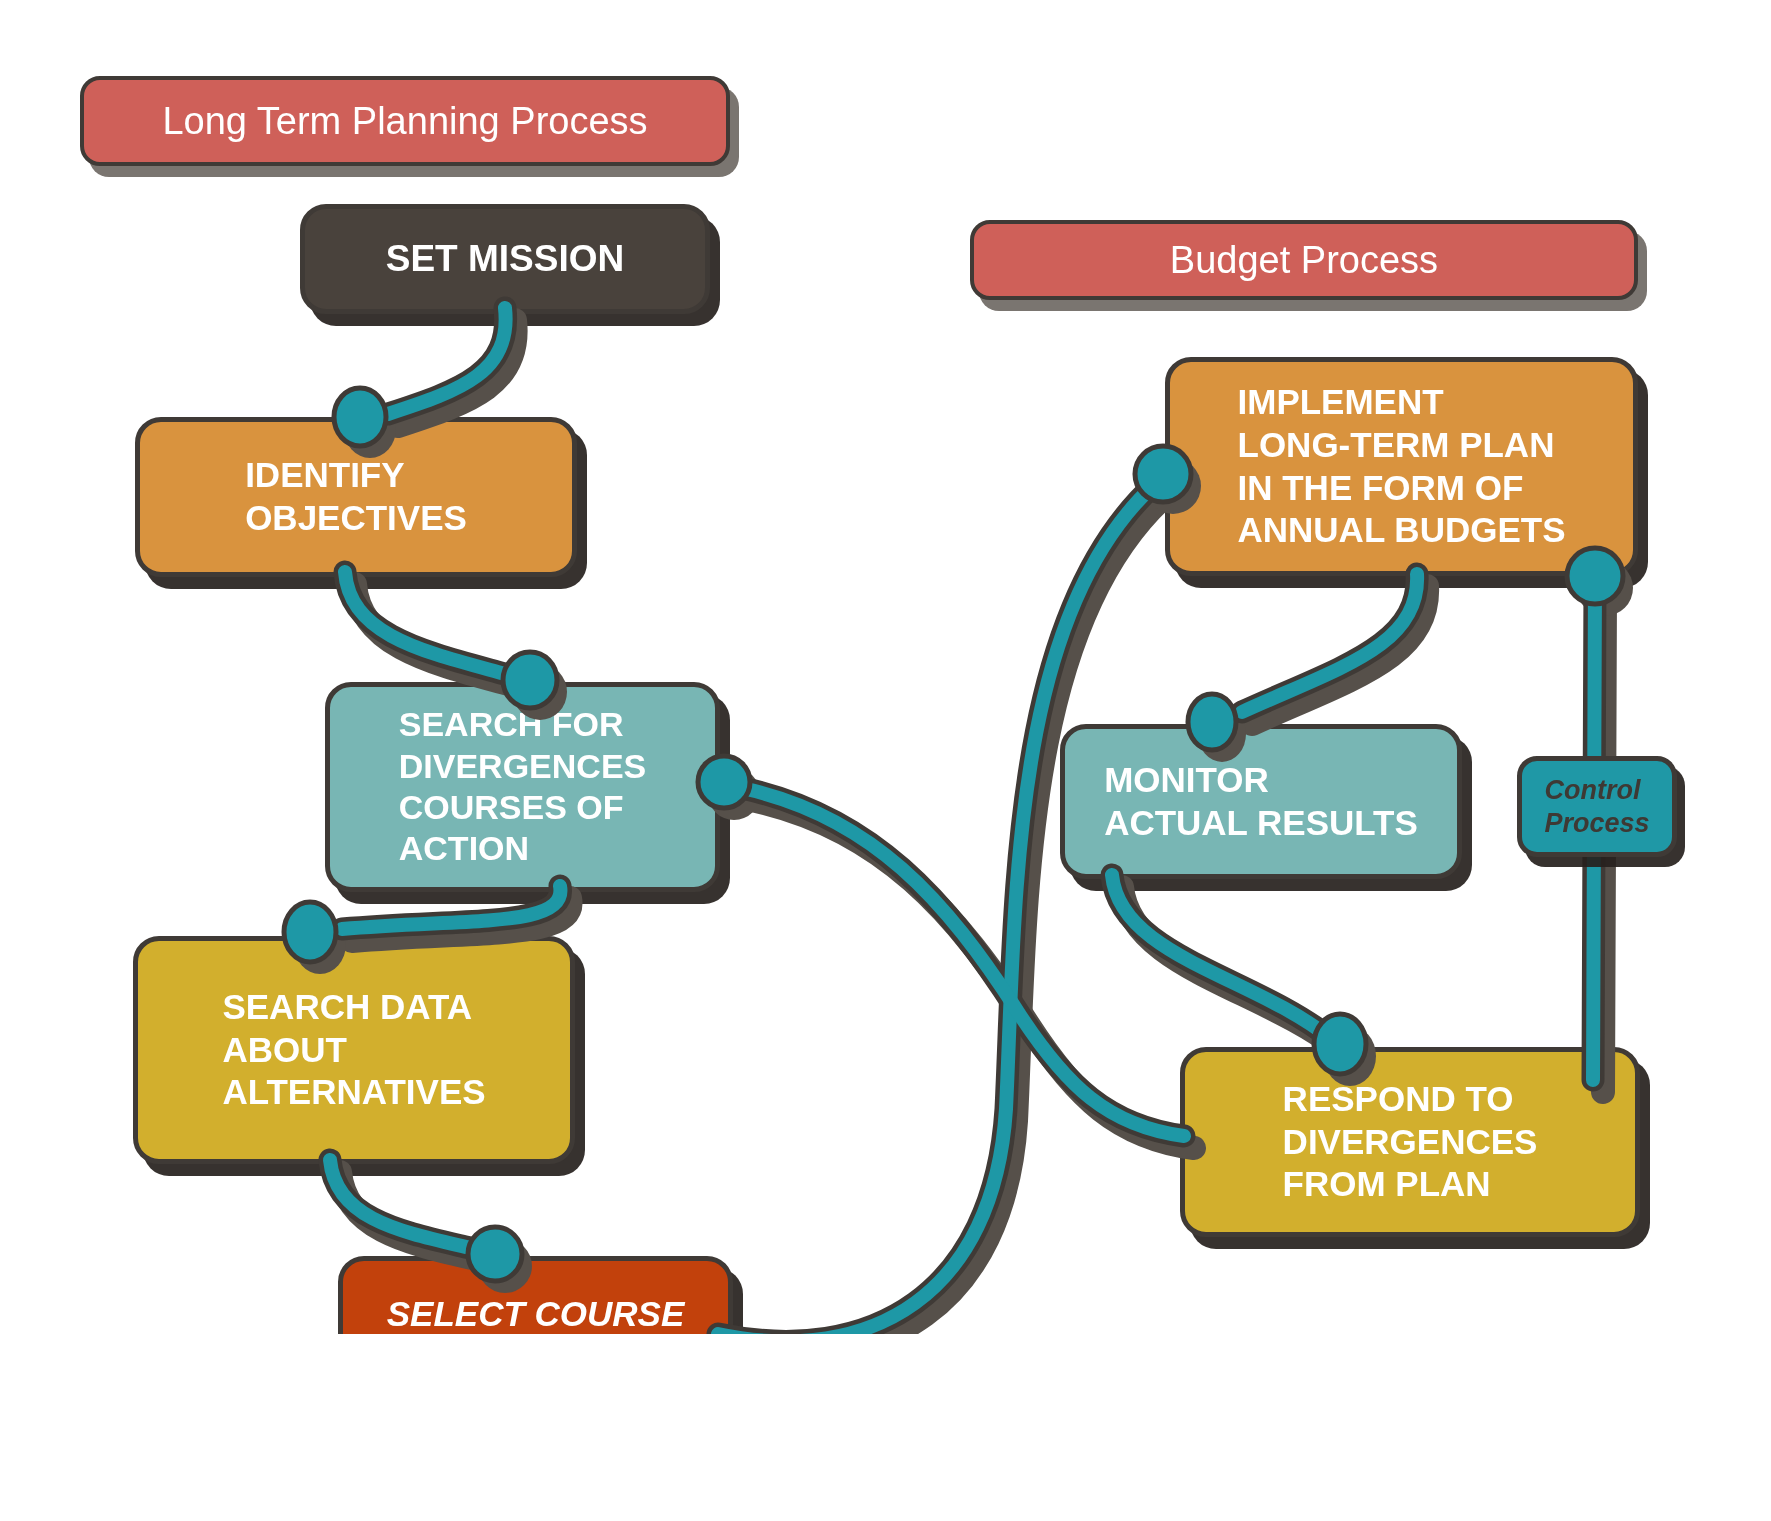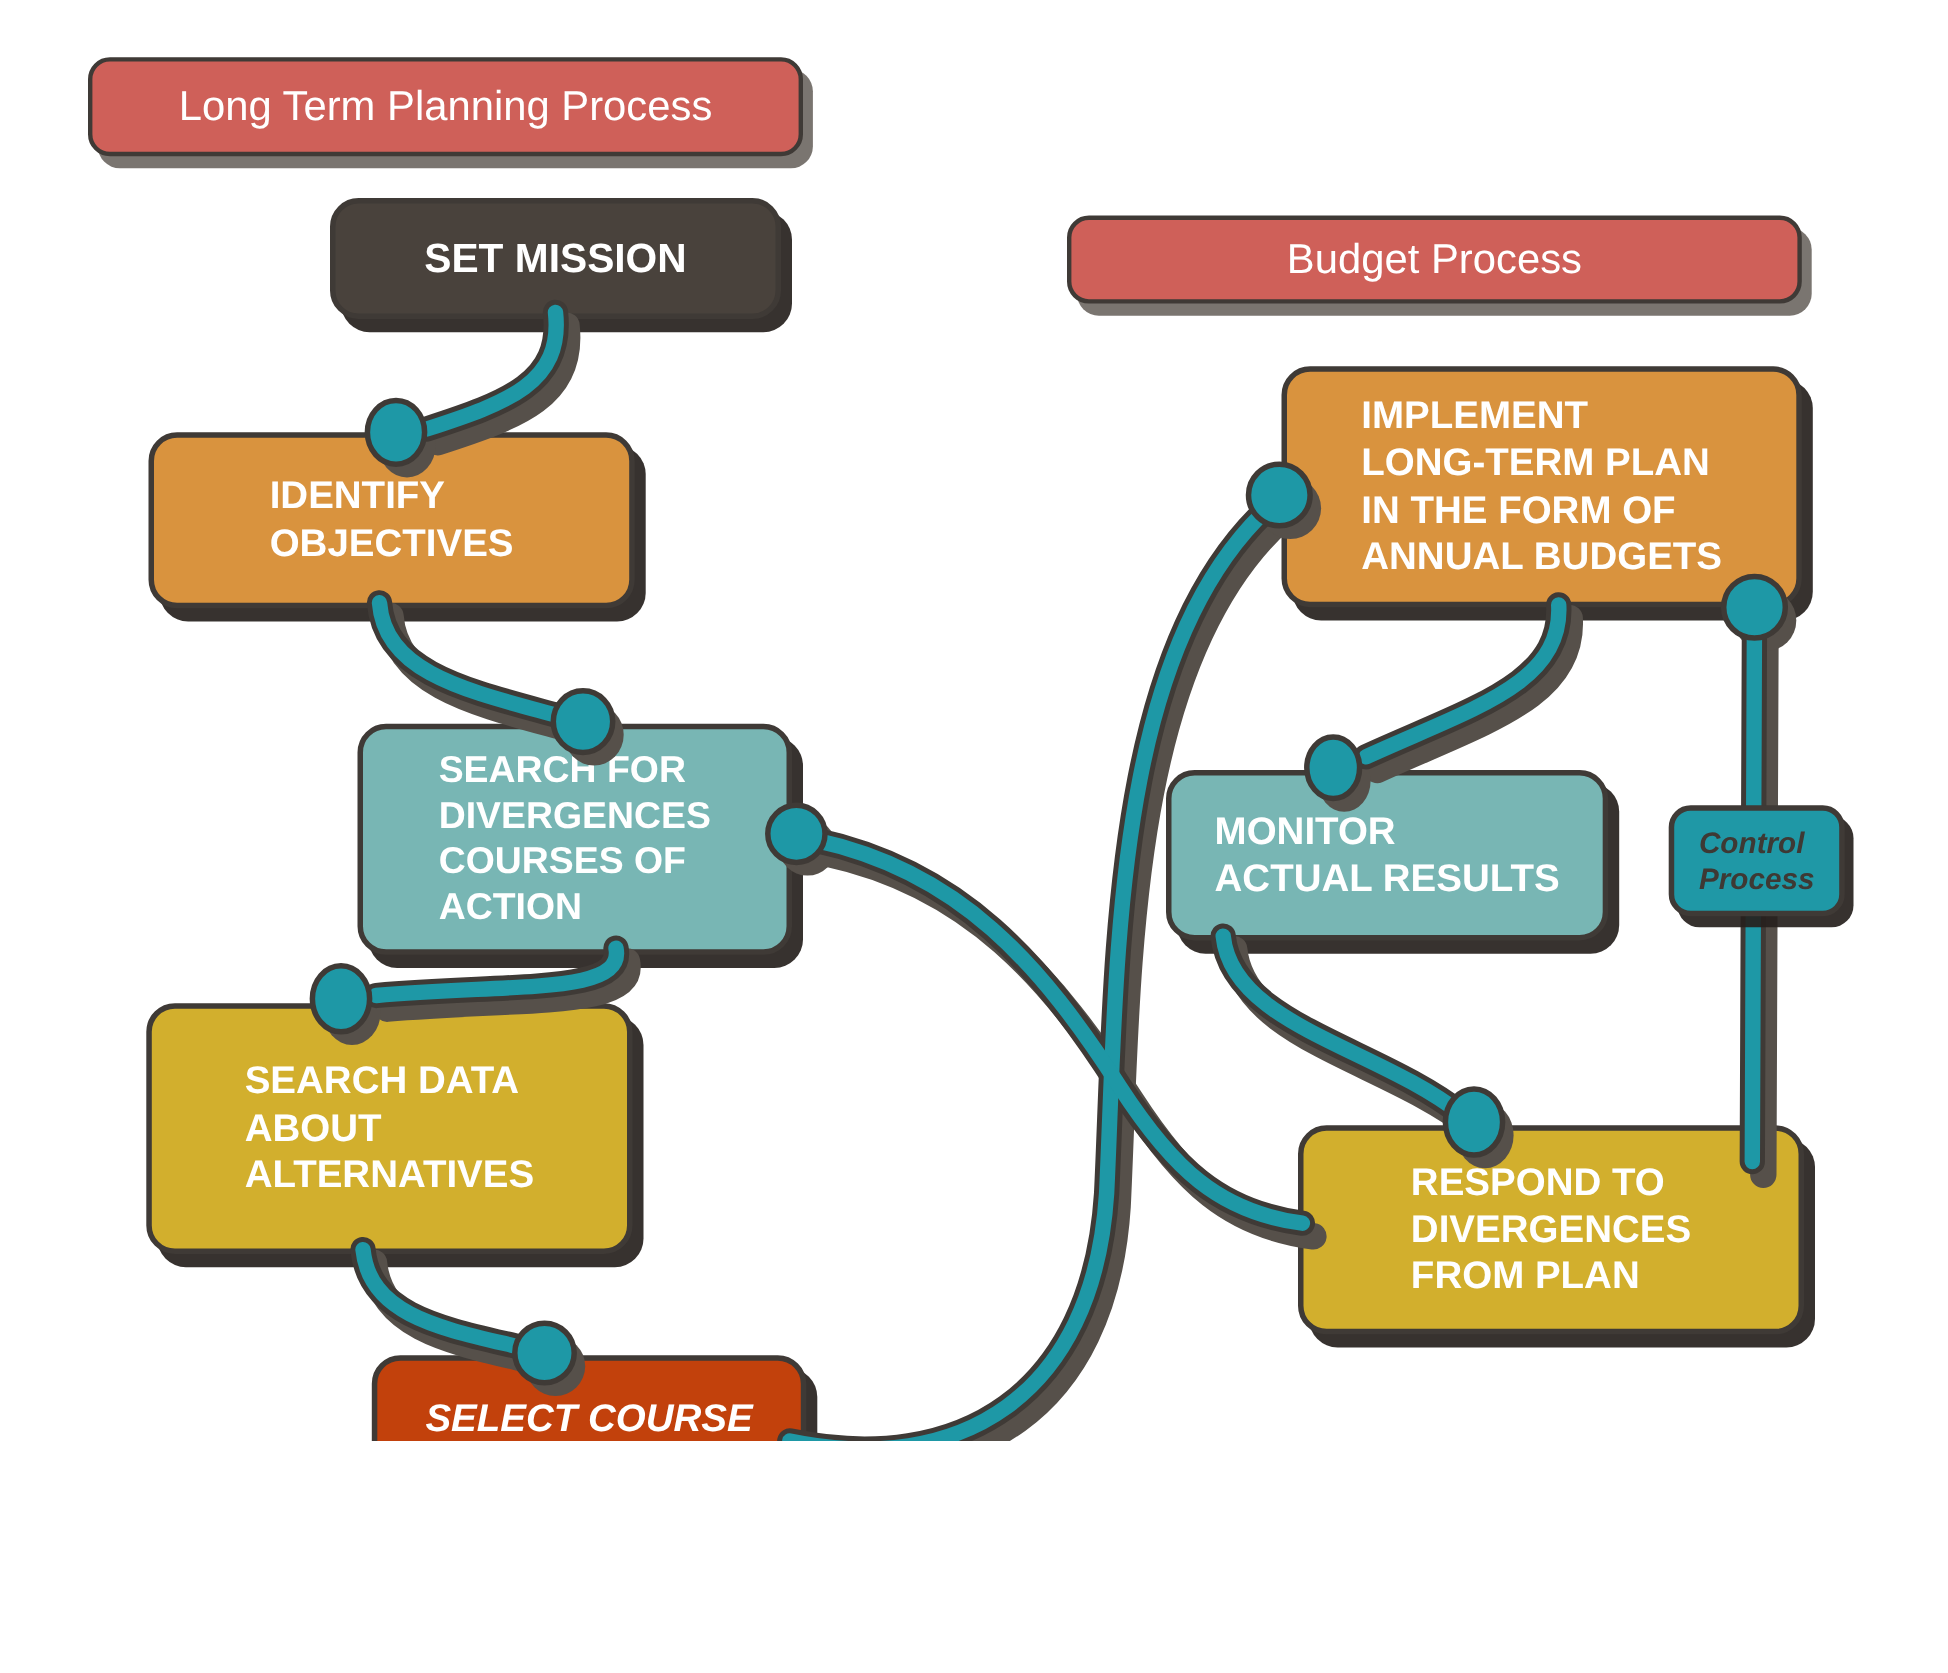--- a/index.html
+++ b/index.html
@@ -1,18 +1,19 @@
 <!DOCTYPE html>
 <html><head>
 <meta charset="utf-8">
 <style>
   html,body{margin:0;padding:0;background:#ffffff;}
   #canvas{
     position:relative;width:1771px;height:1310px;background:#ffffff;overflow:hidden;
     font-family:"Liberation Sans", sans-serif;
+    margin-top:24px;
   }
   .node{
     position:absolute;box-sizing:border-box;z-index:2;
     border:5px solid #3f3a36;border-radius:26px;
     display:flex;align-items:center;justify-content:center;
     color:#ffffff;font-weight:bold;white-space:pre-line;line-height:1.22;
     box-shadow:10px 12px 0 rgba(38,33,29,0.92);
   }
   .header{
     position:absolute;box-sizing:border-box;z-index:2;

